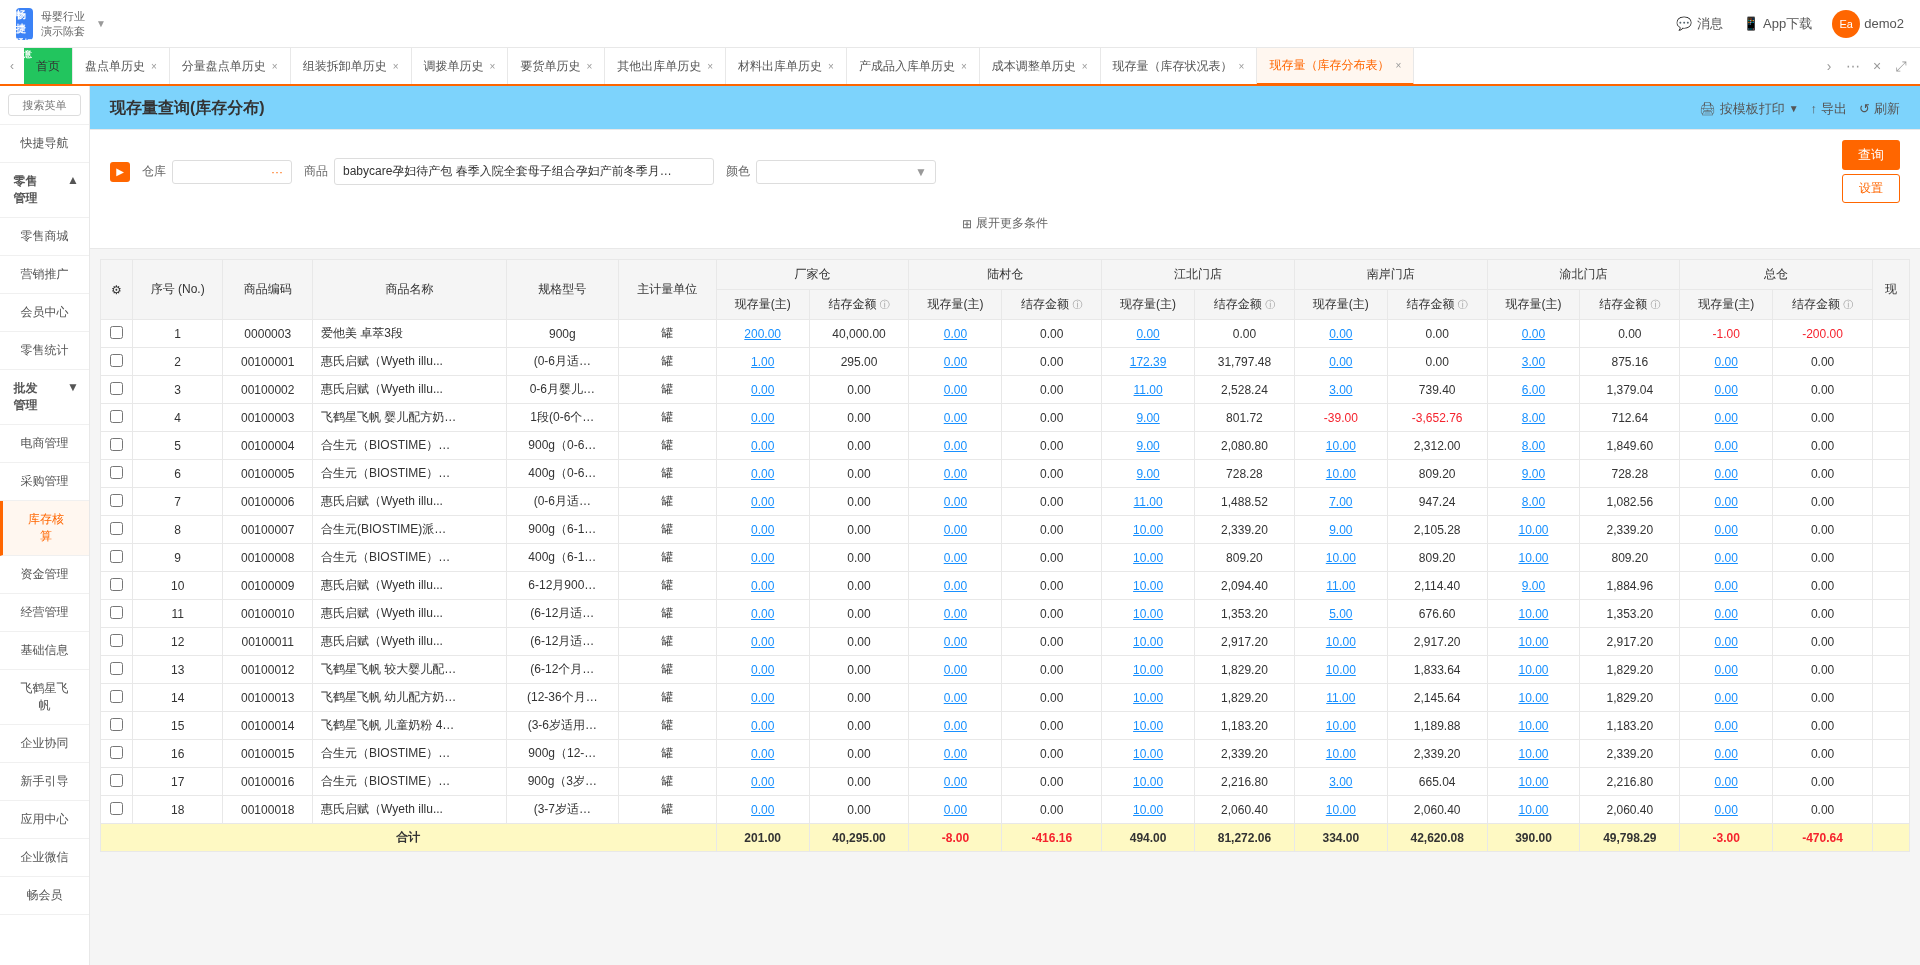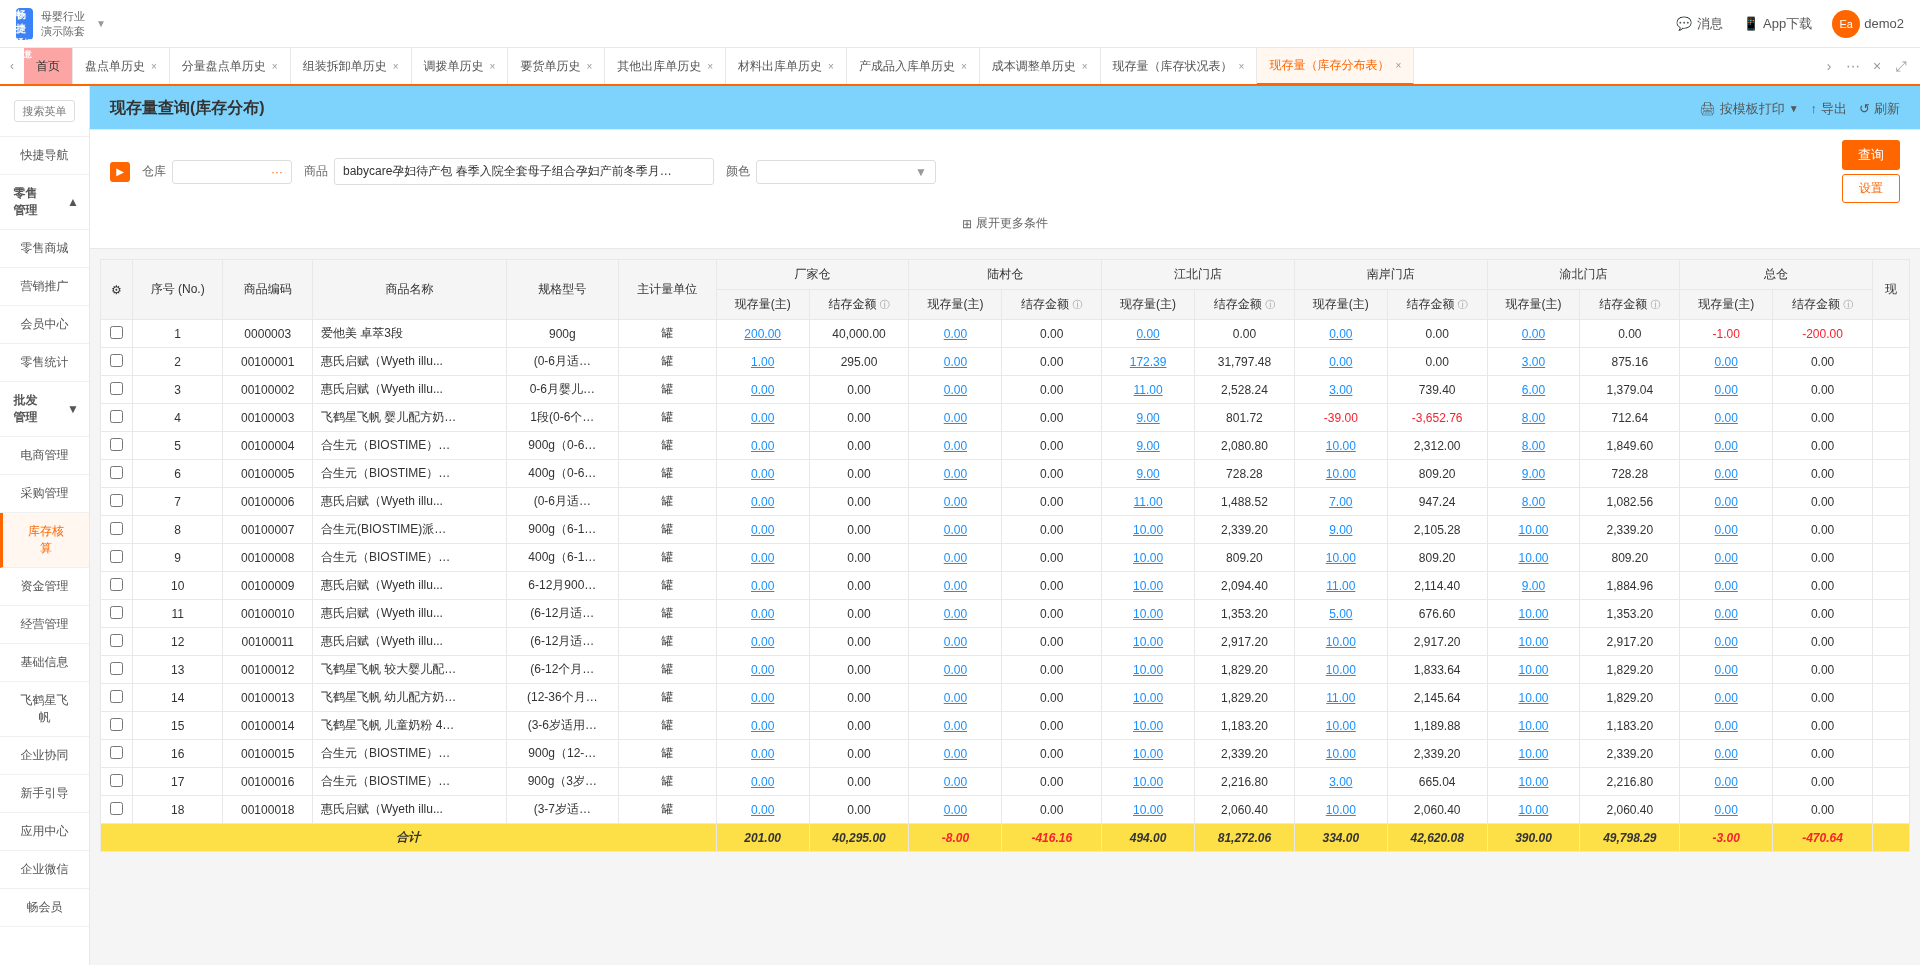--- a/index.html
+++ b/index.html
@@ -101,21 +101,21 @@
       color: #555;
       position: relative;
       gap: 6px;
     }
     .tab-item.active {
       background: #fff7f0;
       color: #ff6600;
       border-bottom: 2px solid #ff6600;
     }
     .tab-item.home {
-      background: #fca5a5;
+      background: #22c55e;
       color: #333;
       text-align: right;
     }
     .tab-close {
       font-size: 10px;
       color: #999;
       cursor: pointer;
     }
     .tab-controls {
       display: flex;
@@ -160,21 +160,21 @@
       font-size: 12px;
       border-bottom: 1px solid #f0f0f0;
     }
     .sidebar-item.active {
       background: #fff7f0;
       color: #ff6600;
       border-left: 3px solid #ff6600;
     }
     .sidebar-item.group-header {
       display: flex;
-      align-items: center;
+      align-items: flex-start;
       justify-content: space-between;
       padding: 10px 10px;
       font-weight: bold;
       gap: 26px;
     }
     
     
     .content-area {
       flex: 1;
       overflow: hidden;
@@ -308,23 +308,22 @@
     }
     .num-link {
       color: #1890ff;
       cursor: pointer;
       text-decoration: underline;
     }
     .num-red {
       color: #f5222d;
     }
     .total-row td {
-      background: #fde047;
+      background: #fef9c3;
       font-weight: bold;
-      font-style: italic;
     }
     .group-header-col {
       text-align: center;
       background: #f5f5f5;
       border: 1px solid #e8e8e8;
     }
     .info-icon {
       color: #999;
       font-size: 10px;
       cursor: pointer;
@@ -338,21 +337,21 @@
       border-radius: 3px;
       text-align: center;
       line-height: 20px;
       cursor: pointer;
       font-size: 10px;
     }
     .scrollbar-wrapper {
       overflow-x: auto;
     }
     .sidebar-search {
-      padding: 14px;
+      padding: 8px;
       border-bottom: 1px solid #f0f0f0;
     }
     .sidebar-search input {
       width: 100%;
       border: 1px solid #ddd;
       border-radius: 3px;
       padding: 4px;
       font-size: 11px;
       text-align: center;
     }

